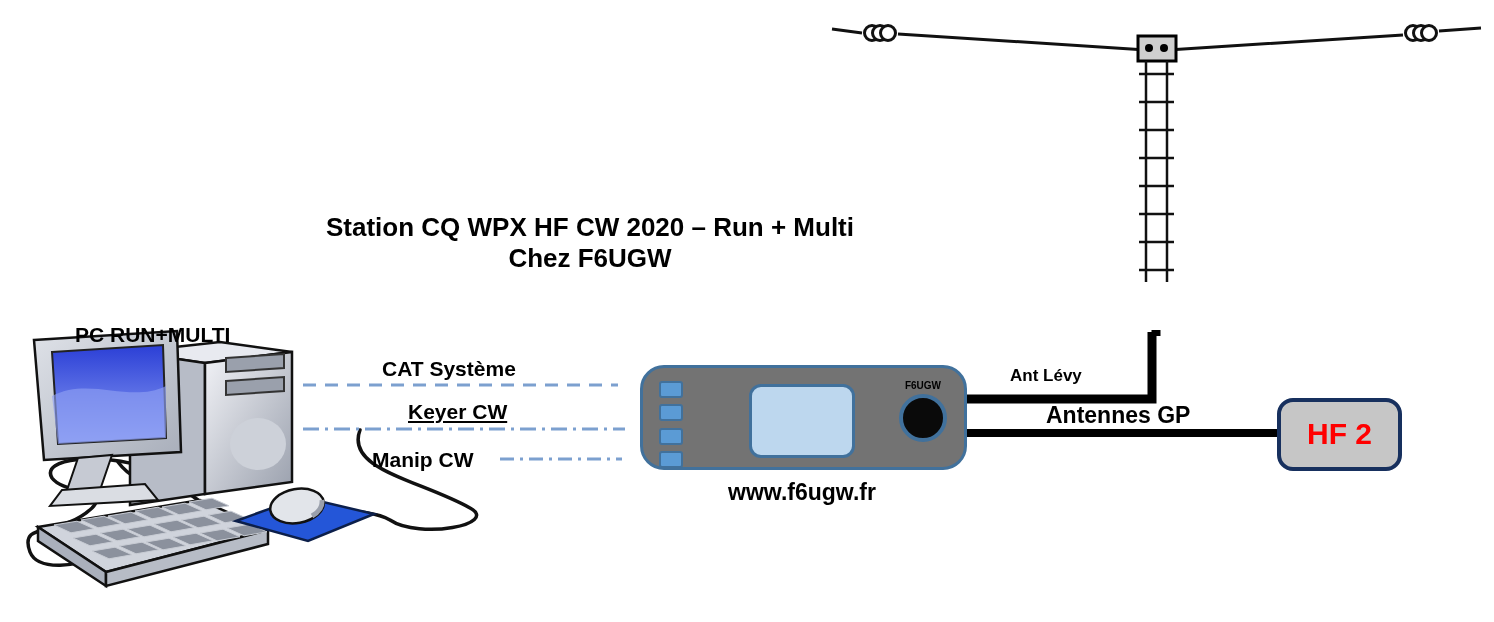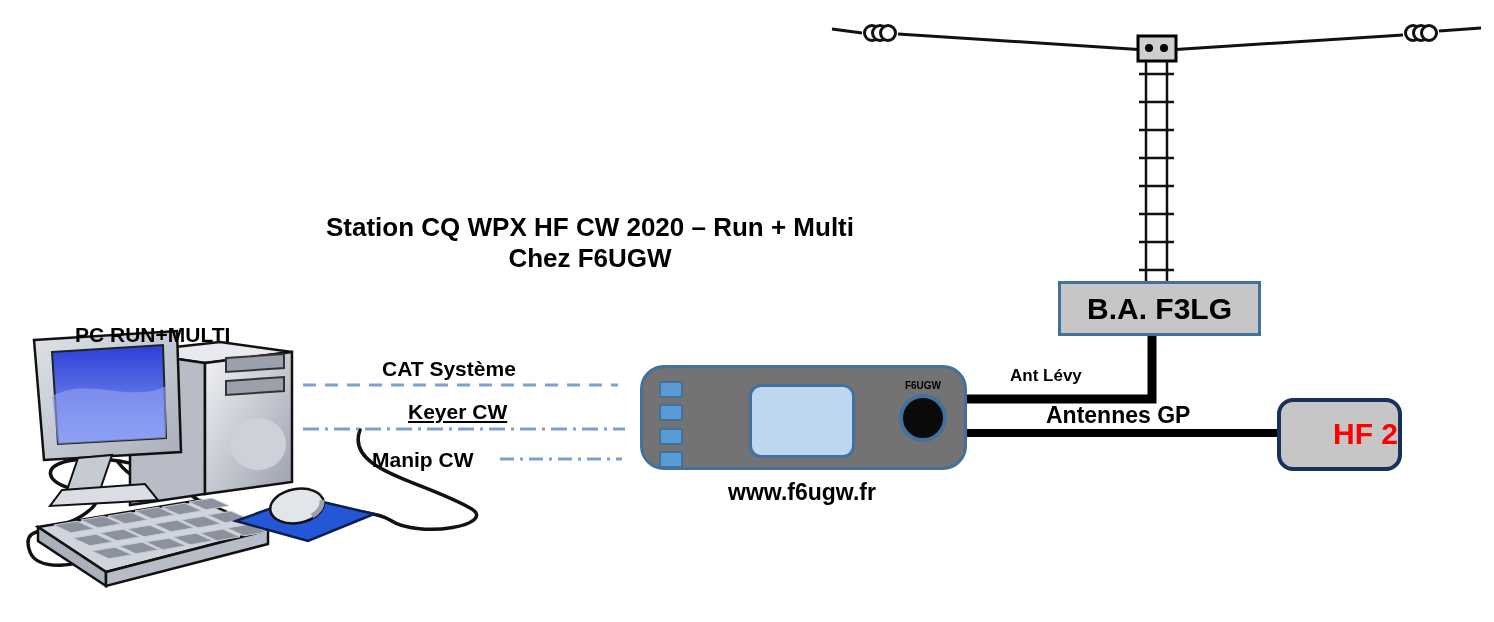--- a/index.html
+++ b/index.html
@@ -33,21 +33,21 @@
                  font-size:10px;font-weight:bold;}
   #website{left:690px;top:479px;width:224px;text-align:center;font-size:23px;z-index:3;}
 
   #balun-box{left:1058px;top:281px;width:197px;height:49px;background:#C6C6C6;
              border:3px solid #41719C;text-align:center;font-size:30px;font-weight:bold;
              line-height:49px;z-index:2;}
   #ant-levy-label{left:1010px;top:366px;font-size:17px;}
   #antennes-gp-label{left:1046px;top:402px;font-size:23px;}
 
   #hf2-box{left:1277px;top:398px;width:117px;height:65px;background:#C6C6C6;
-           border:4px solid #17305E;border-radius:16px;text-align:right;
+           border:4px solid #17305E;border-radius:16px;text-align:center;
            font-size:30px;font-weight:bold;line-height:63px;color:#FF0000;z-index:2;}
 </style>
 </head>
 <body>
 
 <div id="canvas">
 
   <svg id="diagram-svg" width="1494" height="622" viewBox="0 0 1494 622">
     <defs>
       <linearGradient id="scrGrad" x1="0" y1="0" x2="0" y2="1">
@@ -190,23 +190,20 @@
     <div id="tr-btn-2" class="tr-btn"></div>
     <div id="tr-btn-3" class="tr-btn"></div>
     <div id="tr-btn-4" class="tr-btn"></div>
     <div id="tr-display"></div>
     <div id="tr-knob-label">F6UGW</div>
     <div id="tr-knob"></div>
   </div>
 
   <div id="website" class="abs lbl">www.f6ugw.fr</div>
 
-  <div id="balun-box" class="abs">
-    <span>B.A. F3LG</span>
-  </div>
 
   <div id="ant-levy-label" class="abs lbl">Ant Lévy</div>
   <div id="antennes-gp-label" class="abs lbl">Antennes GP</div>
 
   <div id="hf2-box" class="abs">
     <span>HF 2</span>
   </div>
 
 </div>
 

